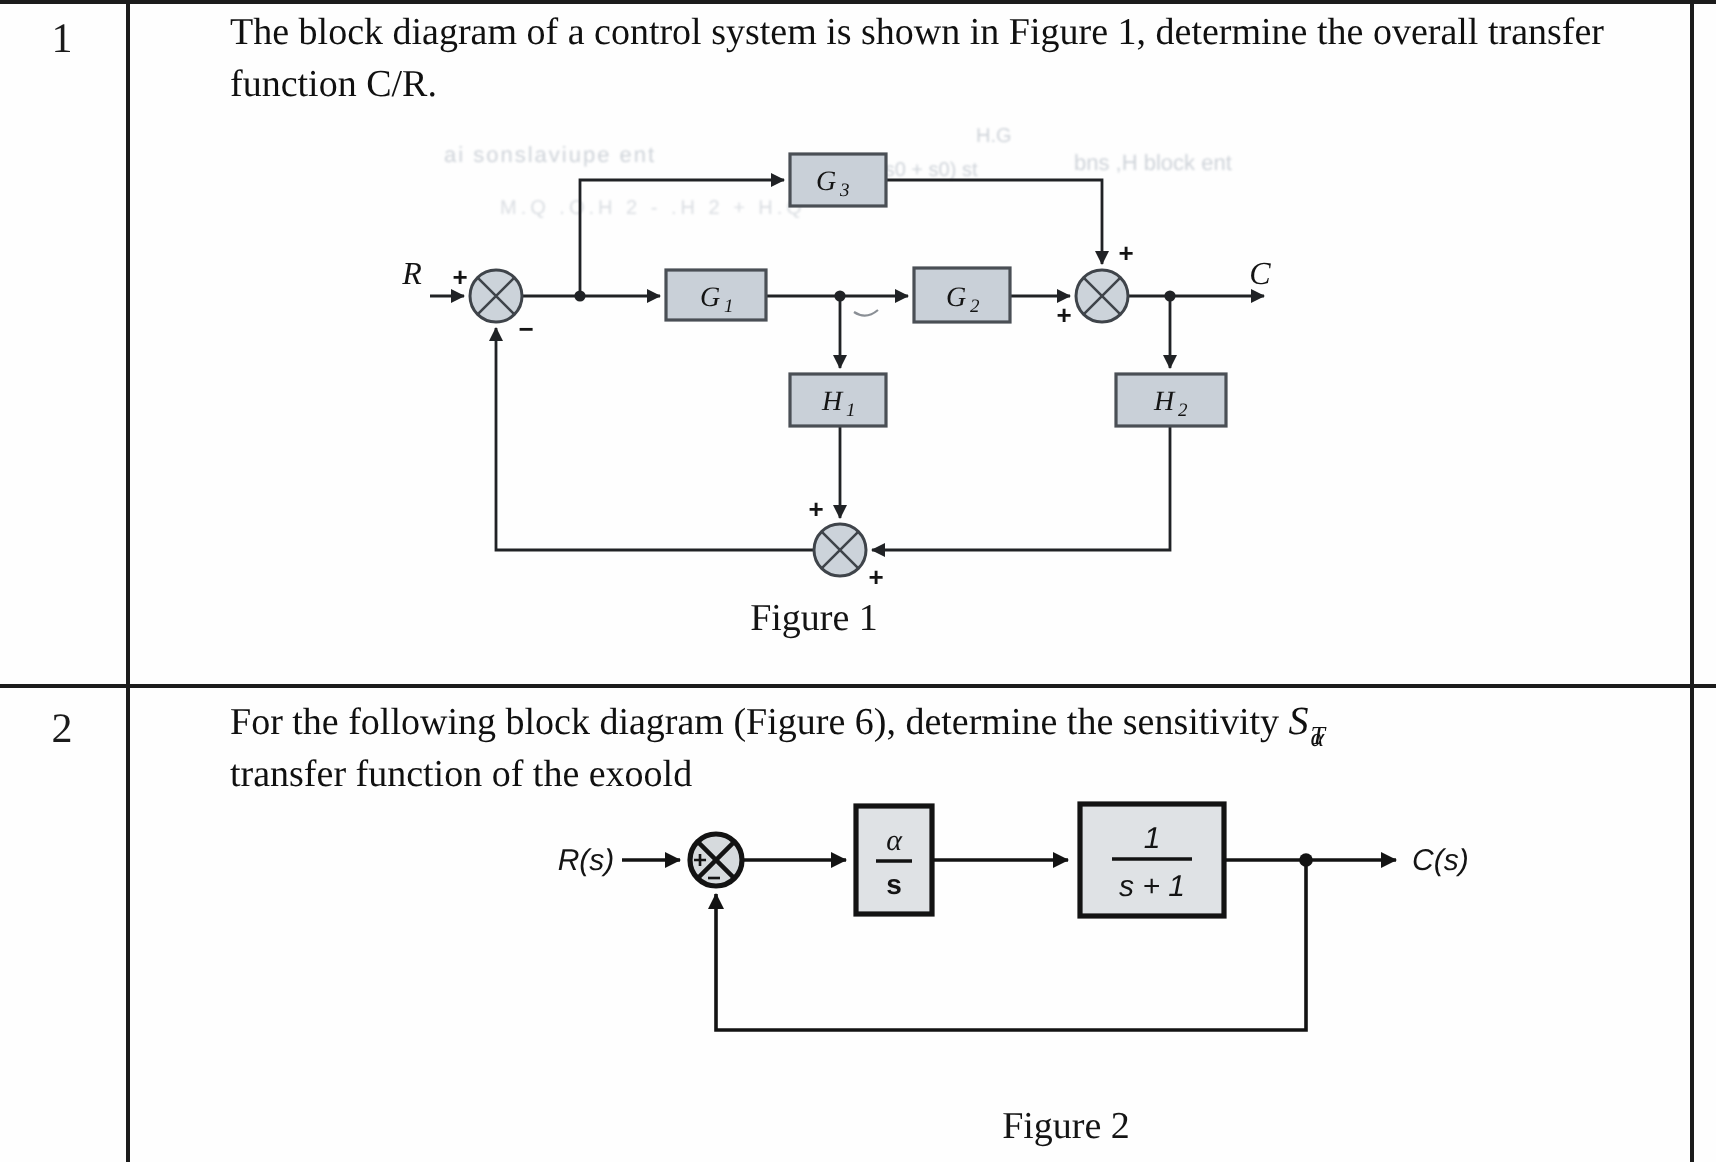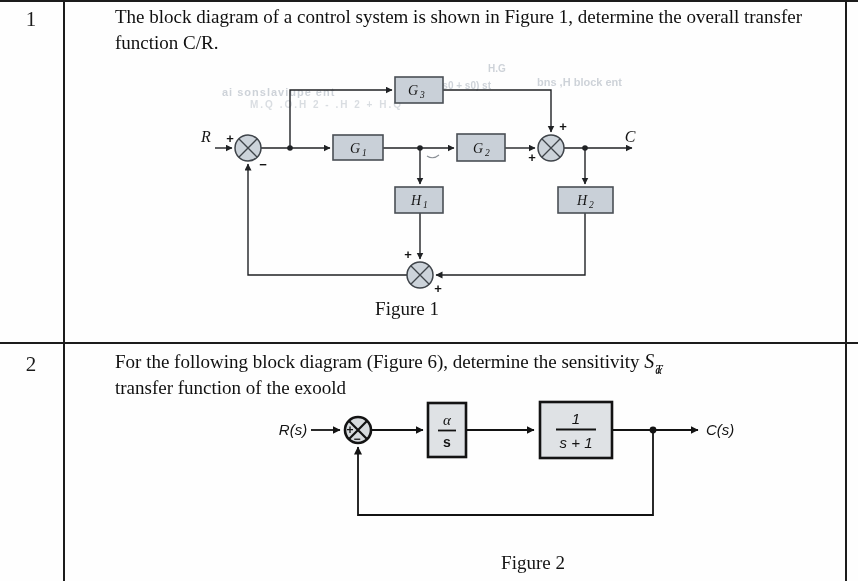--- a/index.html
+++ b/index.html
@@ -21,21 +21,21 @@
   .supsub{
     display:inline-block; vertical-align:-6px; line-height:0;
     font-size:13px; margin:0 3px 0 1px;
   }
   .supsub span{display:block; font-style:italic;}
   .supsub .sp{margin-bottom:1px;}
   .sbase{font-style:italic; font-size:20px;}
   .ghost{
     position:absolute; color:#aeb6c0; opacity:0.6;
     font-family:"Liberation Sans", sans-serif;
-    filter:blur(0.4px); white-space:nowrap;font-weight:bold;
+    filter:blur(0.4px); white-space:nowrap;
   }
   .figsvg{position:absolute;}
   svg text{fill:#141414;}
   .blklbl{font-family:"Liberation Serif", serif; font-style:italic; font-size:14px;}
   .blksub{font-family:"Liberation Serif", serif; font-style:italic; font-size:9.5px;}
   .sgn{font-family:"Liberation Sans", sans-serif; font-size:13px; font-weight:bold;}
   .iolbl{font-family:"Liberation Serif", serif; font-style:italic; font-size:16px;}
   .cap{font-family:"Liberation Serif", serif; font-size:19px;}
   .f2lbl{font-family:"Liberation Sans", sans-serif; font-style:italic; font-size:15px;}
   .f2sgn{font-family:"Liberation Sans", sans-serif; font-size:12px; font-weight:bold;}
@@ -49,21 +49,21 @@
   <div class="tline" style="left:0;top:342px;width:858px;height:2px;"></div>
   <div class="tline" style="left:63px;top:0;width:2px;height:581px;"></div>
   <div class="tline" style="left:845px;top:0;width:2px;height:581px;"></div>
 
   <div class="cellnum" style="top:7px;">1</div>
   <div class="qtext" style="top:4px;">
     <div>The block diagram of a control system is shown in Figure 1, determine the overall transfer</div>
     <div>function C/R.</div>
   </div>
 
-  <div class="ghost" style="left:222px;top:72px;font-size:11px;letter-spacing:1px;margin-top:14px;">ai sonslaviupe ent</div>
+  <div class="ghost" style="left:222px;top:72px;font-size:11px;letter-spacing:1px;">ai sonslaviupe ent</div>
   <div class="ghost" style="left:488px;top:63px;font-size:10px;">H.G</div>
   <div class="ghost" style="left:439px;top:80px;font-size:10px;">(s0 + s0) st</div>
   <div class="ghost" style="left:537px;top:76px;font-size:11px;">bns ,H block ent</div>
   <div class="ghost" style="left:250px;top:99px;font-size:10px;letter-spacing:2px;opacity:0.45;">M.Q   .O.H 2 - .H 2 + H.Q</div>
 
   <svg class="figsvg" style="left:180px;top:62px;" width="470" height="262" viewBox="0 0 470 262">
     <defs>
       <marker id="a1" markerUnits="userSpaceOnUse" markerWidth="8" markerHeight="8" refX="6.5" refY="3.5" orient="auto">
         <path d="M0,0 L7,3.5 L0,7 Z" fill="#202225"></path>
       </marker>

